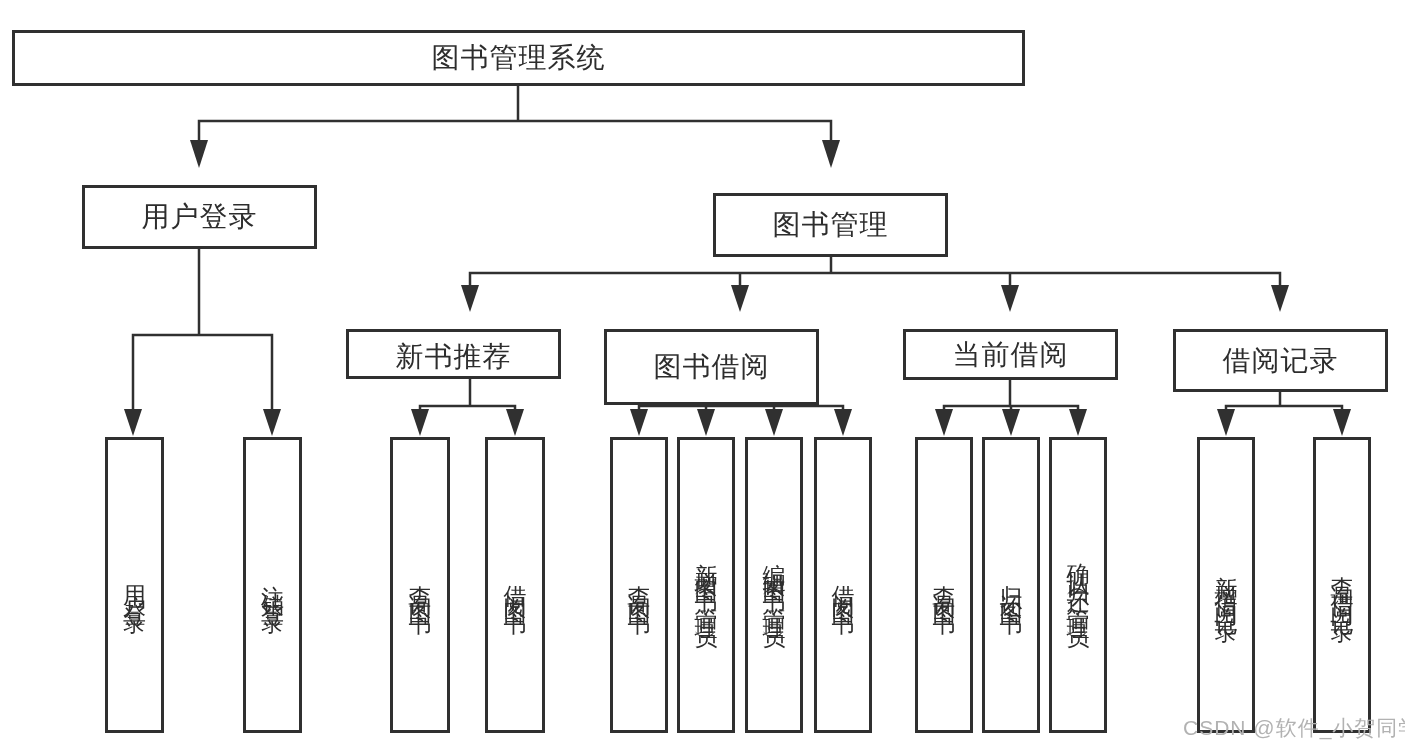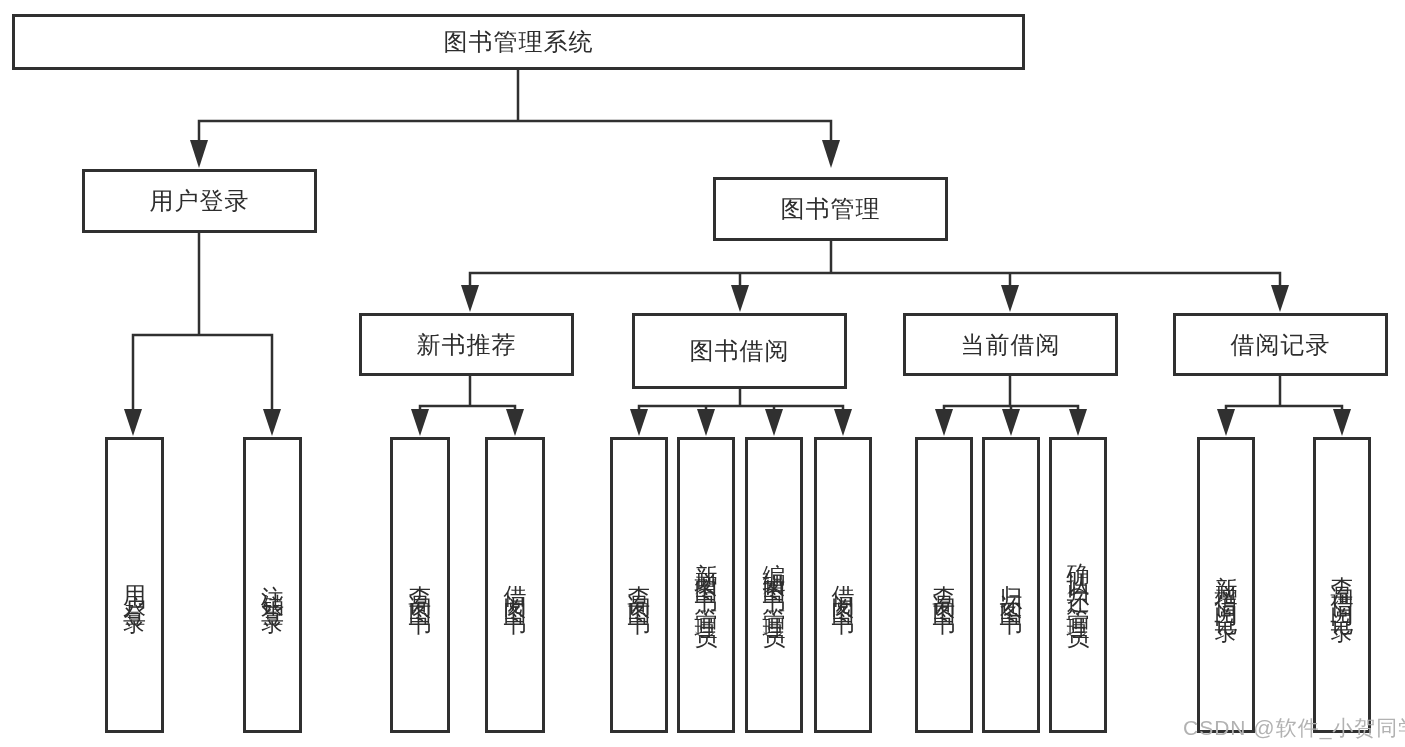--- a/index.html
+++ b/index.html
@@ -26,21 +26,21 @@
     position: absolute;
     box-sizing: border-box;
     background: #ffffff;
     border: 3px solid #303030;
     color: #2d2d2d;
     display: flex;
     align-items: center;
     justify-content: center;
     z-index: 2;
   }
-  .hnode { font-size: 24px; letter-spacing: 1px; }
+  .hnode { font-size: 28px; letter-spacing: 1px; margin-top: 16px; }
   .vnode { font-size: 23px; }
   .vtext {
     writing-mode: vertical-rl;
     text-orientation: mixed;
     letter-spacing: 9px;
     line-height: 1;
     white-space: nowrap;
   }
   .watermark {
     position: absolute;
@@ -102,27 +102,27 @@
     <span>图书管理系统</span>
   </div>
 
   <div class="node hnode" style="left:82px; top:169px; width:235px; height:64px;">
     <span>用户登录</span>
   </div>
   <div class="node hnode" style="left:713px; top:177px; width:235px; height:64px;">
     <span>图书管理</span>
   </div>
 
-  <div class="node hnode" style="left:359px; top:313px; width:215px; height:63px;">
+  <div class="node hnode" style="left:346px; top:313px; width:215px; height:50px;align-items:flex-end;">
     <span>新书推荐</span>
   </div>
-  <div class="node hnode" style="left:632px; top:313px; width:215px; height:76px;">
+  <div class="node hnode" style="left:604px; top:313px; width:215px; height:76px;">
     <span>图书借阅</span>
   </div>
-  <div class="node hnode" style="left:903px; top:313px; width:215px; height:63px;">
+  <div class="node hnode" style="left:903px; top:313px; width:215px; height:51px;">
     <span>当前借阅</span>
   </div>
   <div class="node hnode" style="left:1173px; top:313px; width:215px; height:63px;">
     <span>借阅记录</span>
   </div>
 
   <div class="node vnode" style="left:105px; top:437px; width:59px; height:296px;">
     <span class="vtext">用户登录</span>
   </div>
   <div class="node vnode" style="left:243px; top:437px; width:59px; height:296px;">

